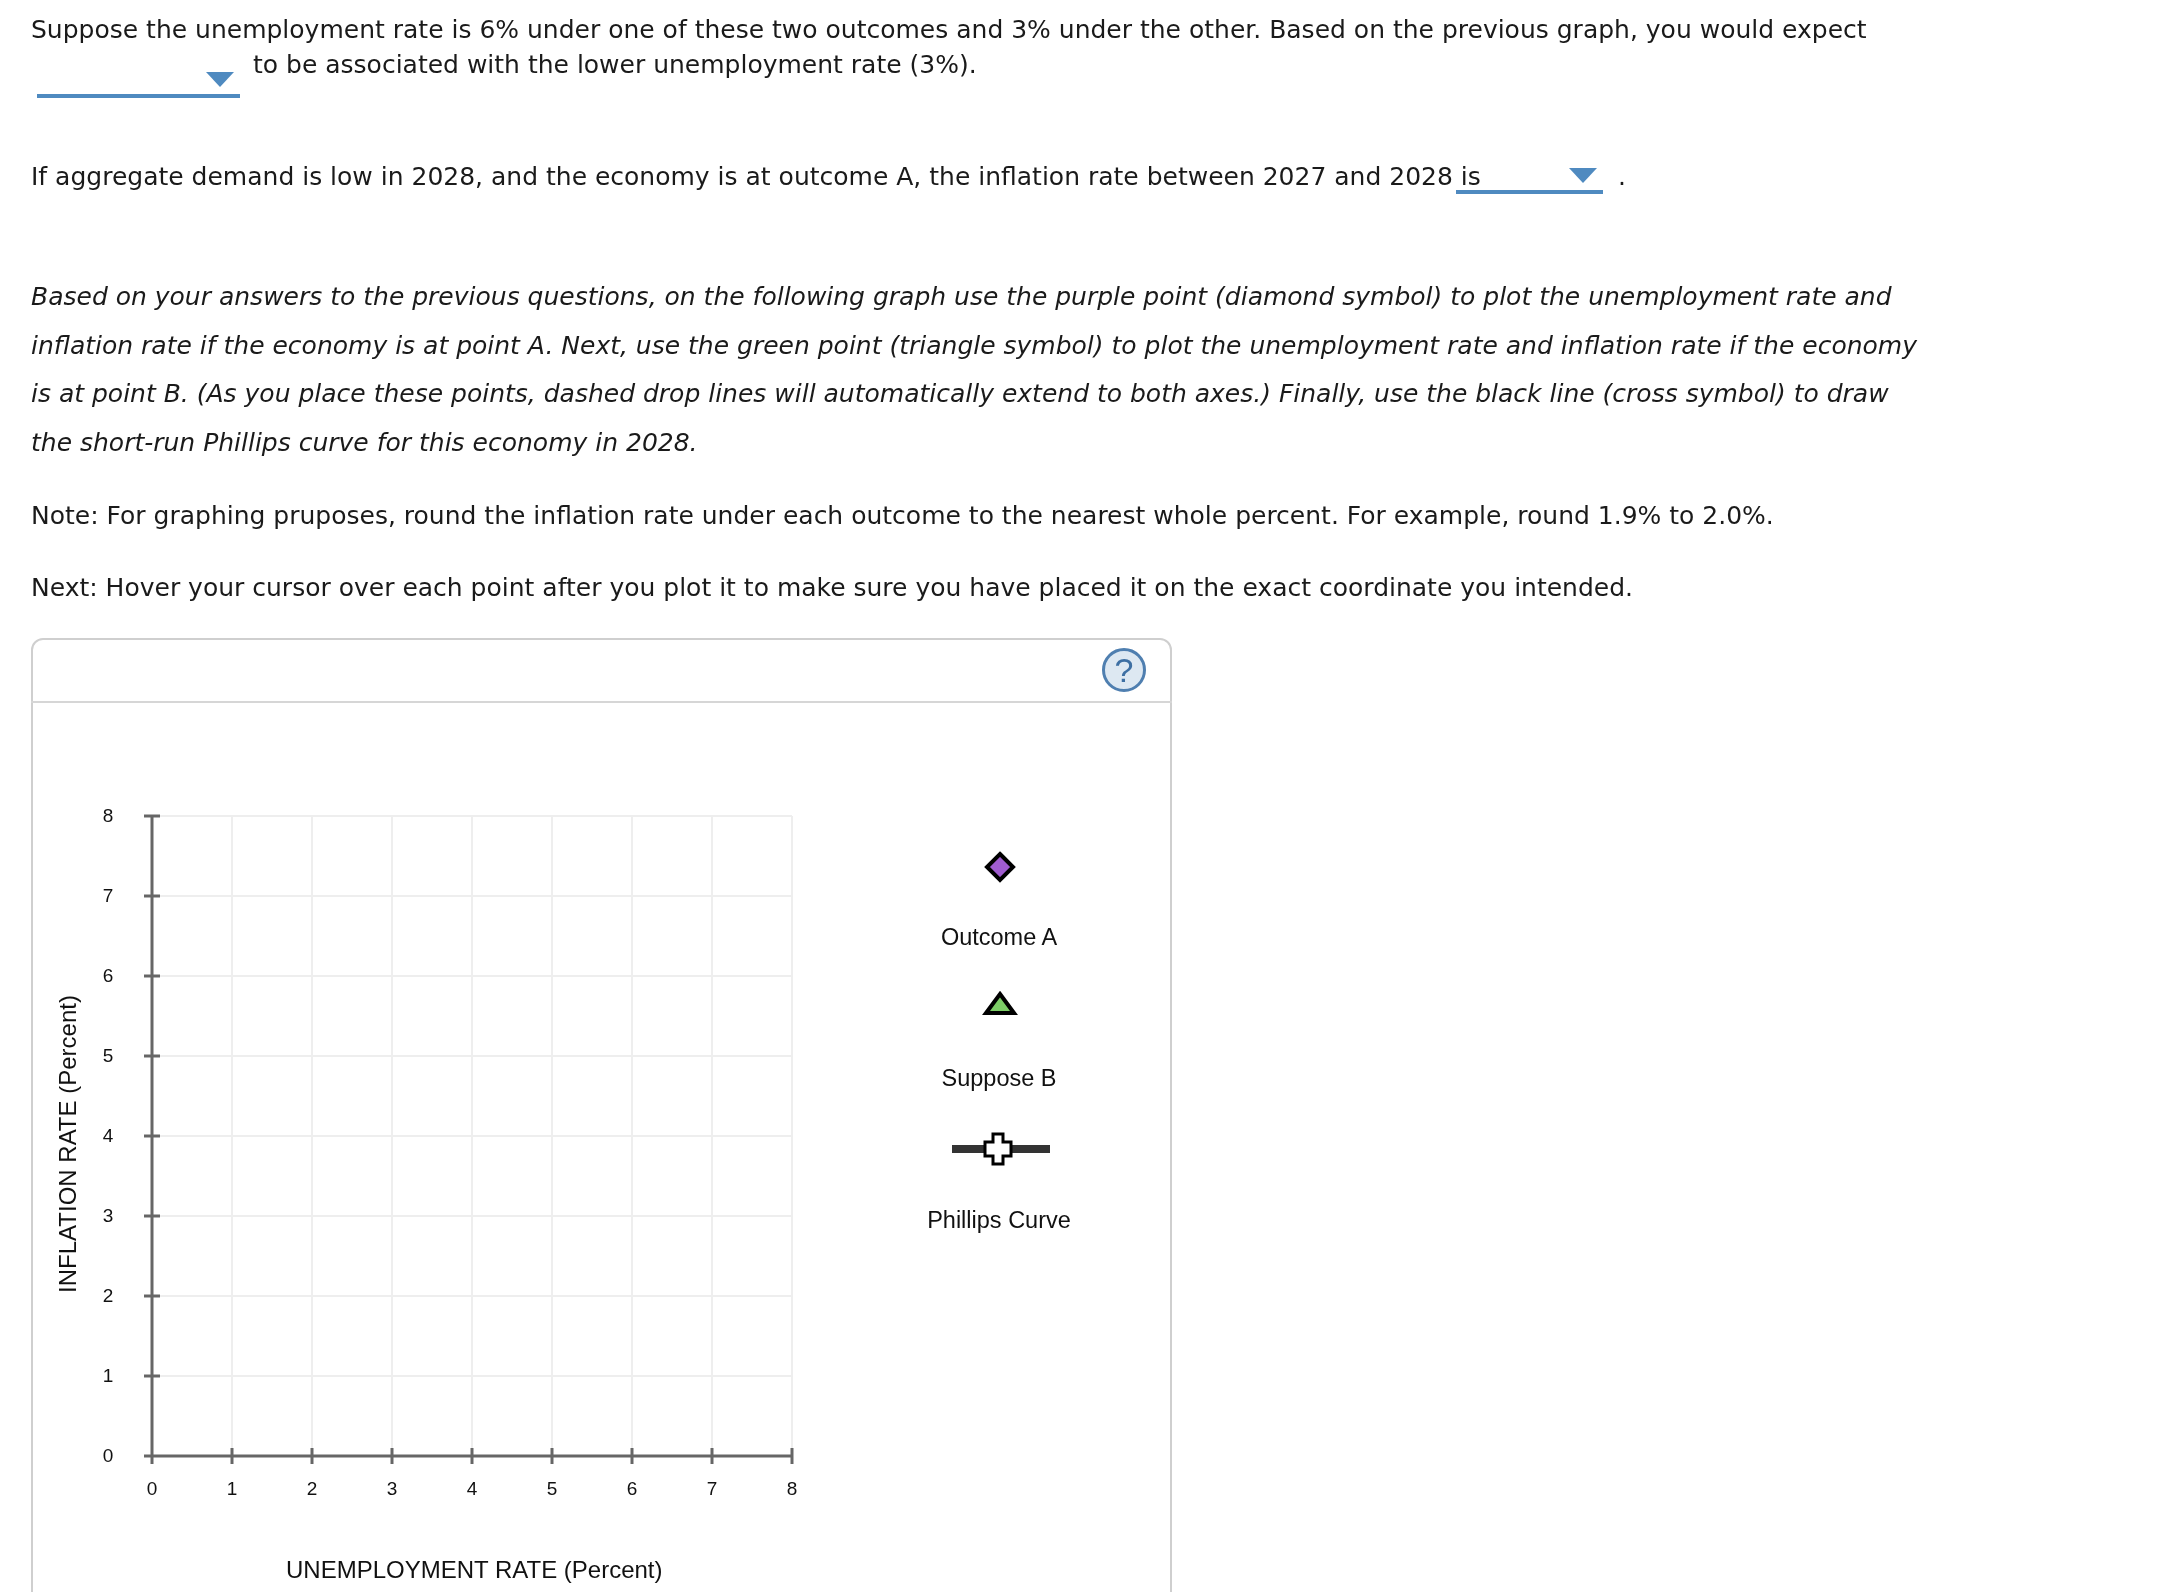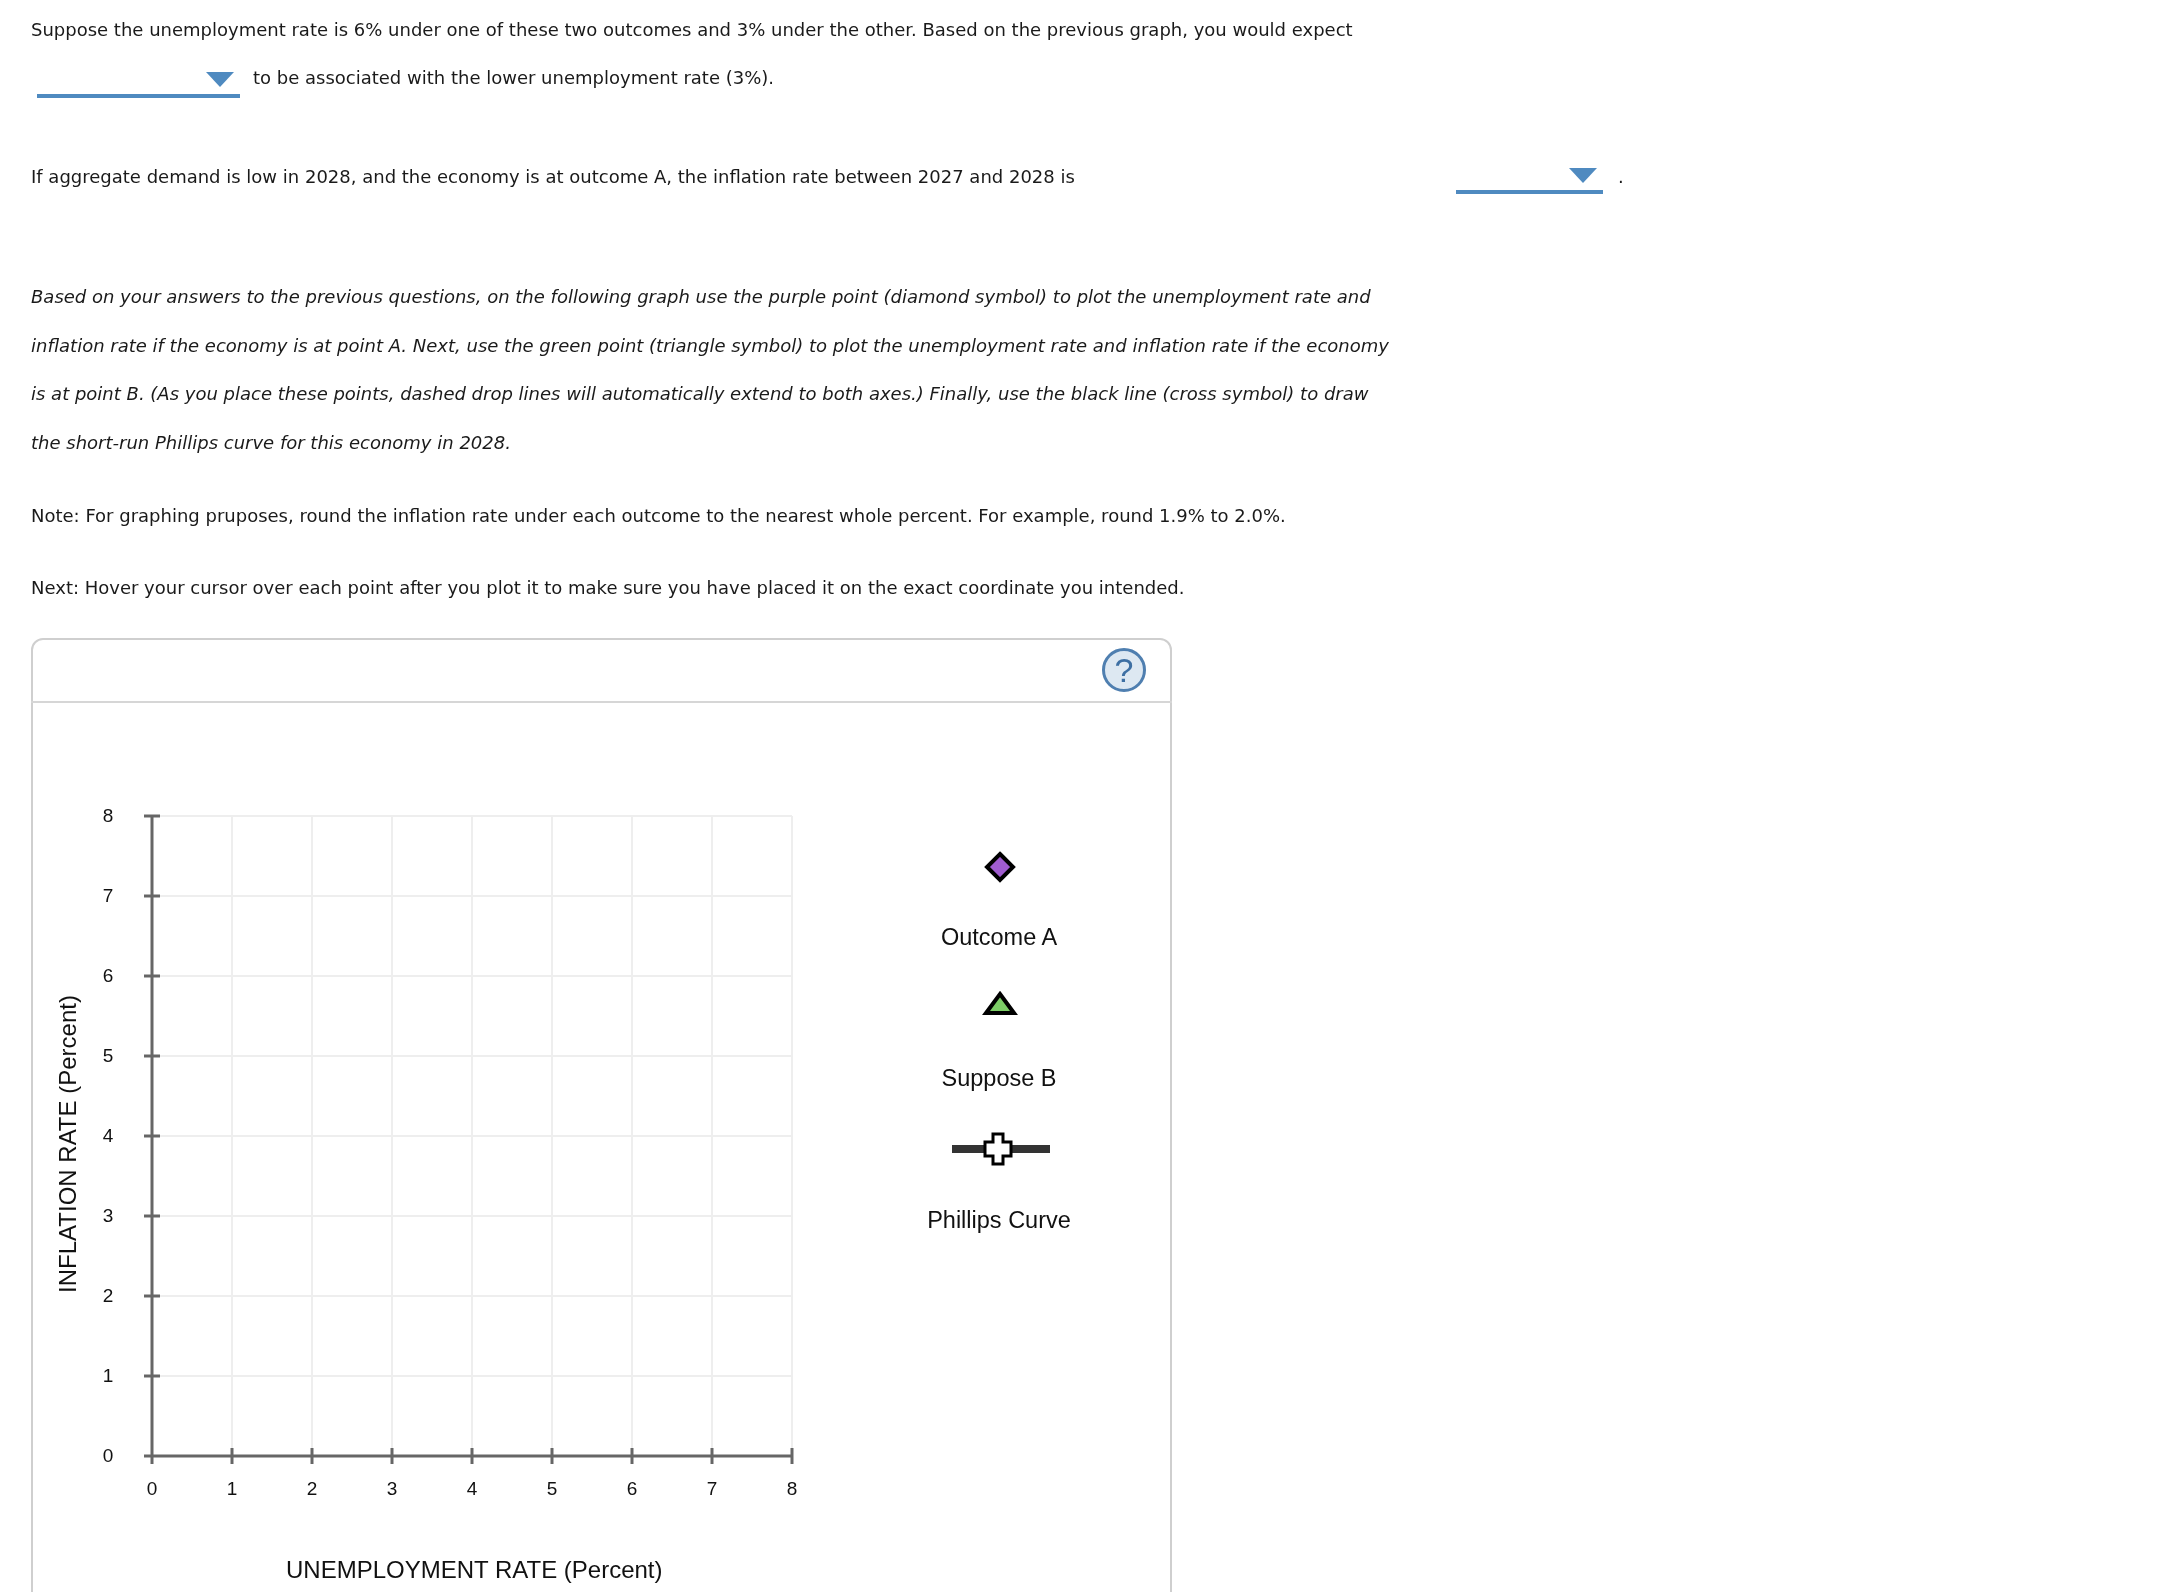--- a/index.html
+++ b/index.html
@@ -1,19 +1,19 @@
 <!DOCTYPE html>
 <html><head>
 <meta charset="utf-8">
 <style>
   html, body { margin:0; padding:0; background:#ffffff; }
   body { width:2160px; height:1592px; position:relative; overflow:hidden;
          font-family:"DejaVu Sans", "Liberation Sans", sans-serif; color:#1a1a1a; }
   .abs { position:absolute; white-space:nowrap; }
-  .txt { font-size:18px; line-height:30px; }
+  .txt { font-size:25px; line-height:30px; }
   .ital { font-style:italic; }
   .bold { font-weight:normal; }
   .dropdown { position:absolute; border-bottom:4px solid #4f8ac0; height:30px; cursor:pointer; }
   .dropdown .caret { position:absolute; right:6px; top:8px; width:0; height:0;
         border-left:14px solid transparent; border-right:14px solid transparent; border-top:15px solid #4f8ac0; }
   .frame { position:absolute; left:31px; top:638px; width:1141px; height:980px;
            border:2px solid #cfcfcf; border-radius:12px; background:#fff; box-sizing:border-box; }
   .frame-sep { position:absolute; left:31px; top:701px; width:1141px; height:2px; background:#d6d6d6; }
   .help { position:absolute; left:1102px; top:648px; width:44px; height:44px; border-radius:50%;
           border:3px solid #4f7fb0; background:#dde8f2; box-sizing:border-box;
@@ -27,21 +27,21 @@
   .legend-label { position:absolute; font-size:23.5px; width:240px; text-align:center; }
 </style>
 </head>
 <body>
 
 <div class="abs txt" style="left:31px; top:15px;">Suppose the unemployment rate is 6% under one of these two outcomes and 3% under the other. Based on the previous graph, you would expect</div>
 <div class="dropdown" style="left:37px; top:64px; width:203px;">
   <span></span>
   <span class="caret"></span>
 </div>
-<div class="abs txt" style="left:253px; top:63px;text-align:center;">to be associated with the lower unemployment rate (3%).</div>
+<div class="abs txt" style="left:253px; top:50px;text-align:center;">to be associated with the lower unemployment rate (3%).</div>
 
 <div class="abs txt" style="left:31px; top:162px;text-align:center;">If aggregate demand is low in 2028, and the economy is at outcome A, the inflation rate between 2027 and 2028 is</div>
 <div class="dropdown" style="left:1456px; top:160px; width:147px;">
   <span></span>
   <span class="caret"></span>
 </div>
 <div class="abs txt" style="left:1618px; top:162px;">.</div>
 
 <div class="abs txt ital" style="left:31px; top:282px;">Based on your answers to the previous questions, on the following graph use the purple point (diamond symbol) to plot the unemployment rate and</div>
 <div class="abs txt ital" style="left:31px; top:331px;">inflation rate if the economy is at point A. Next, use the green point (triangle symbol) to plot the unemployment rate and inflation rate if the economy</div>

